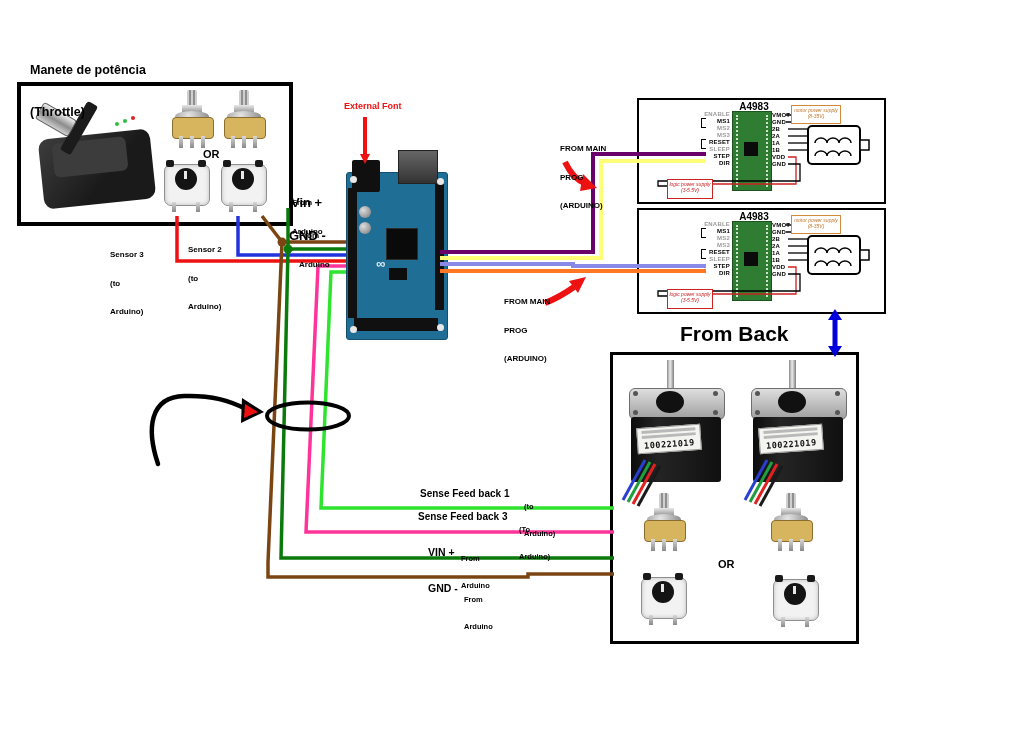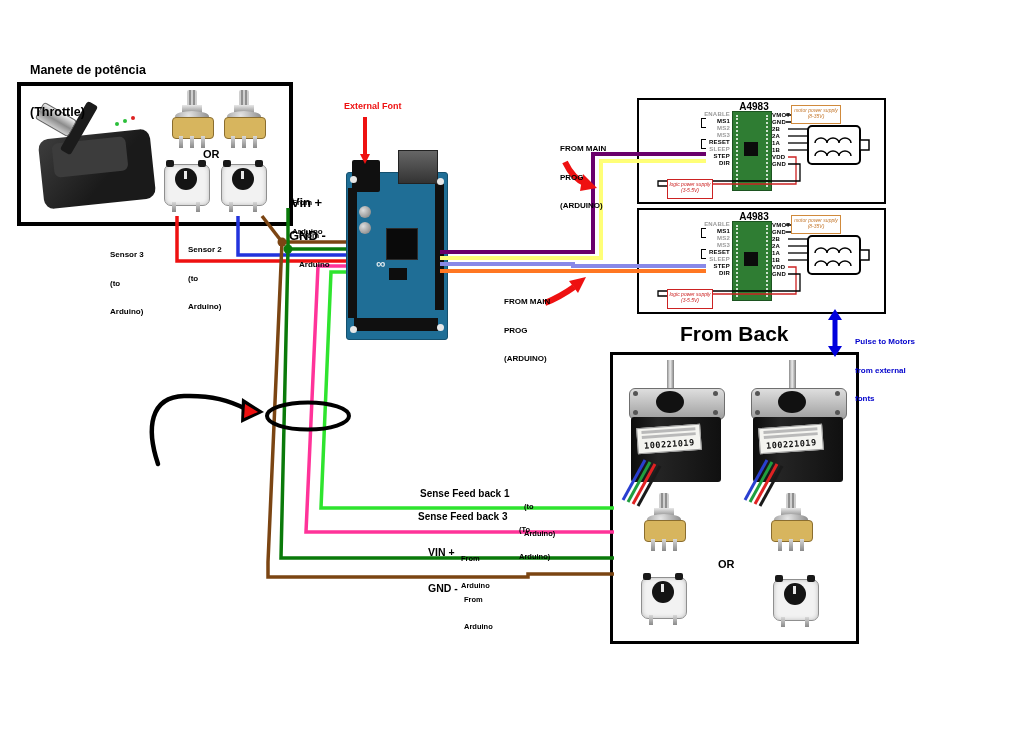--- a/index.html
+++ b/index.html
@@ -299,25 +299,20 @@
       <span>motor power supply</span>
       <span>(8-35V)</span>
     </div>
     <div class="supply logic-supply">
       <span>logic power supply</span>
       <span>(3-5.5V)</span>
     </div>
   </div>
 
   <div class="lbl" style="left:680px;top:322px;font-size:21px;">From Back</div>
-  <div class="lbl" style="left:855px;top:318px;font-size:8px;line-height:9.5px;color:#0000cc;">
-    <span style="display:block;">Pulse to Motors</span>
-    <span style="display:block;">from external</span>
-    <span style="display:block;">fonts</span>
-  </div>
 
   <div class="box" style="left:610px;top:352px;width:243px;height:286px;">
 
     <div class="motor" style="left:16px;top:5px;">
       <div class="mt-shaft"></div>
       <div class="mt-plate"></div>
       <div class="mt-hole"></div>
       <div class="mt-screw" style="left:4px;top:31px;"></div>
       <div class="mt-screw" style="left:84px;top:31px;"></div>
       <div class="mt-screw" style="left:4px;top:50px;"></div>

